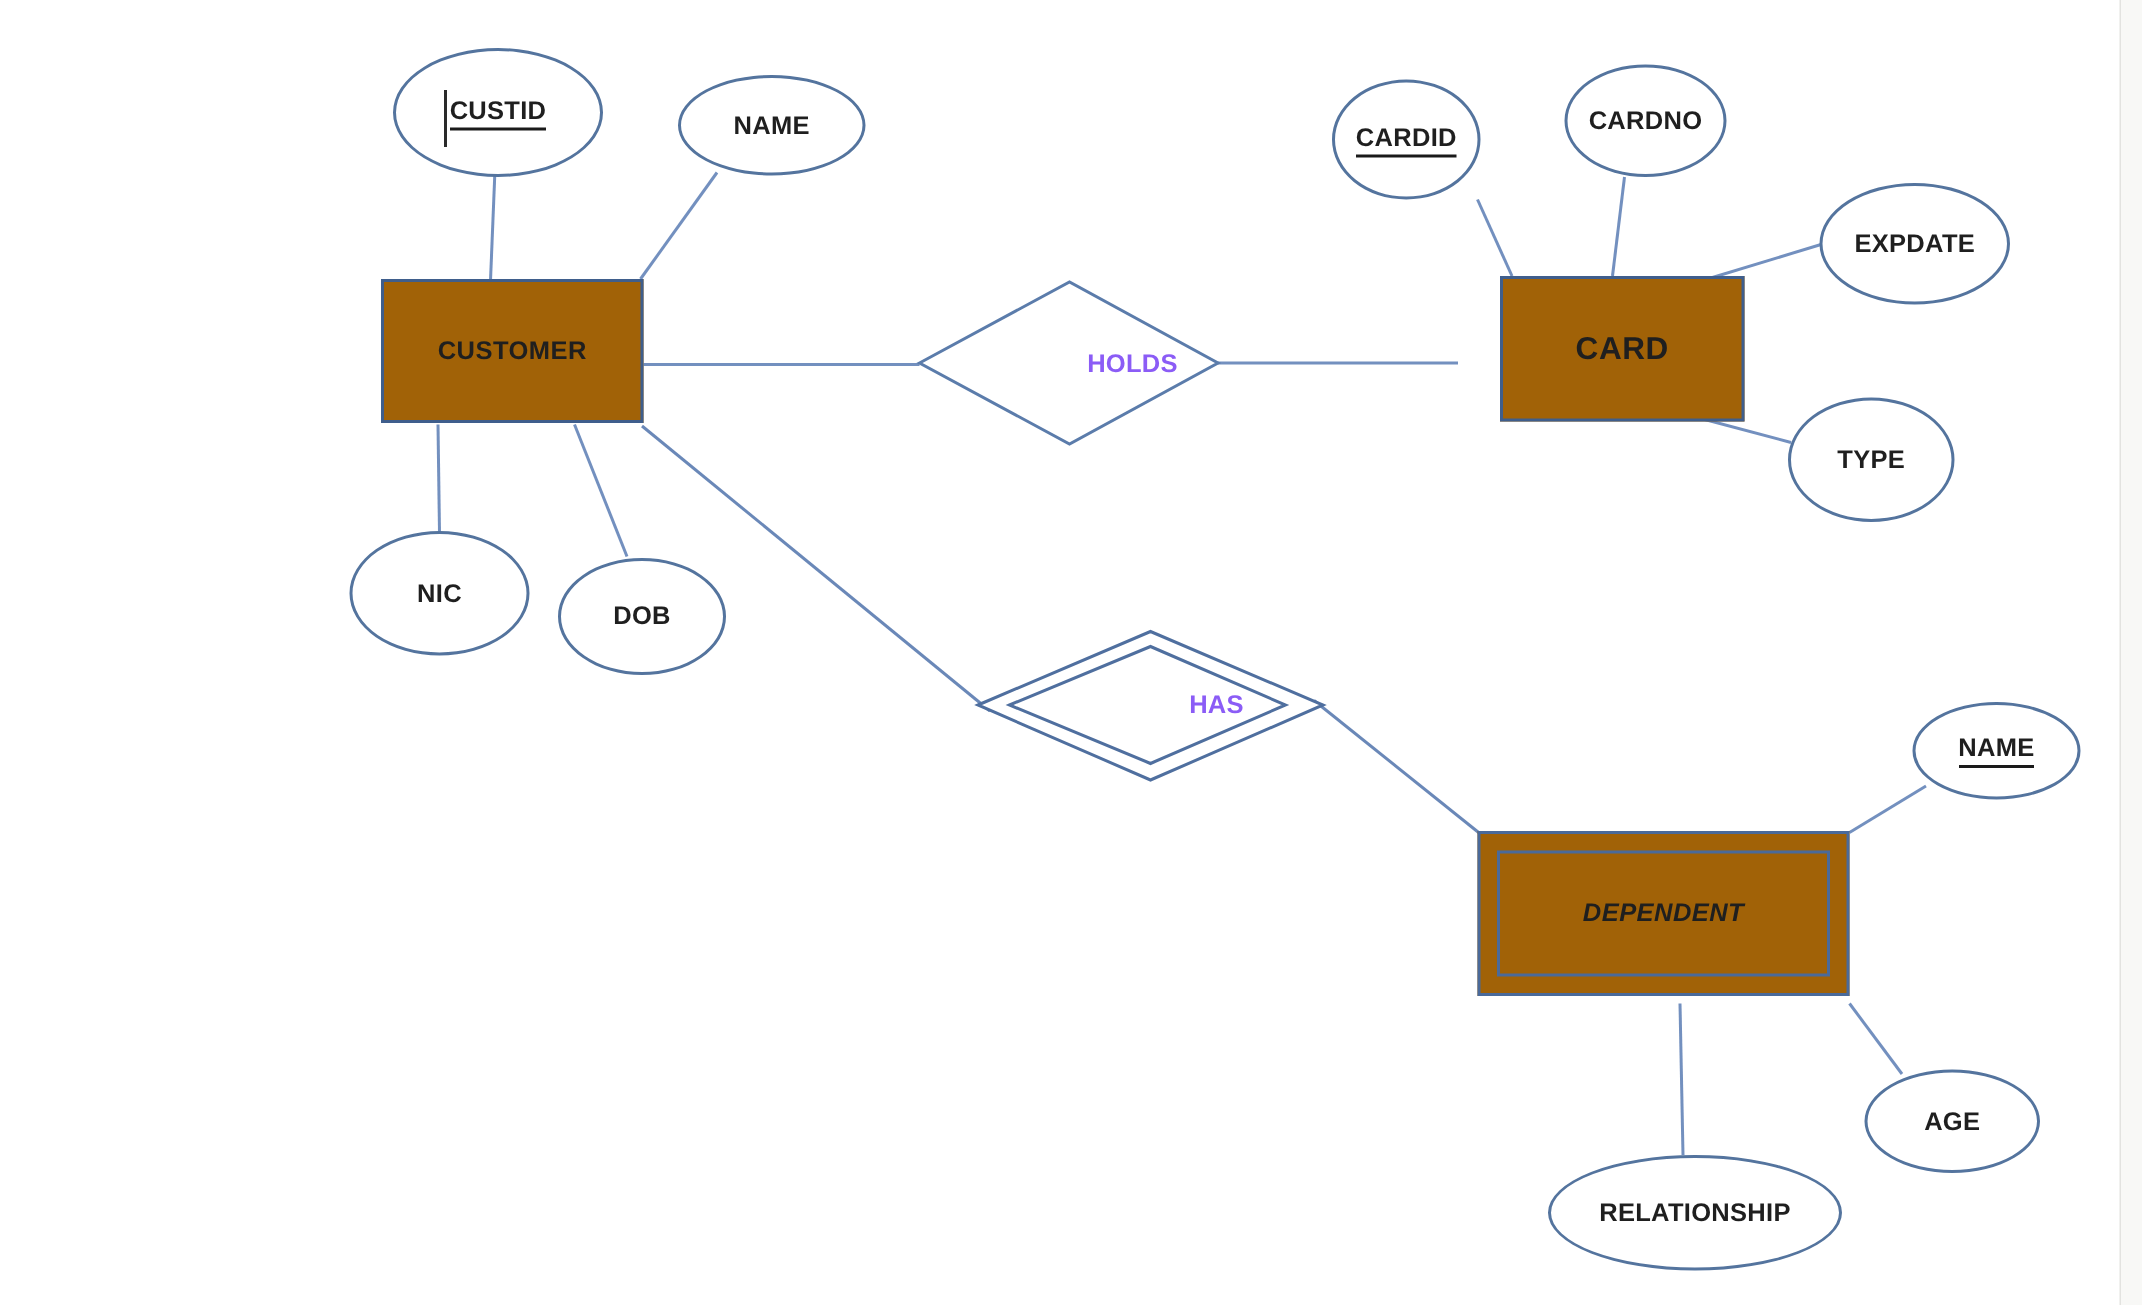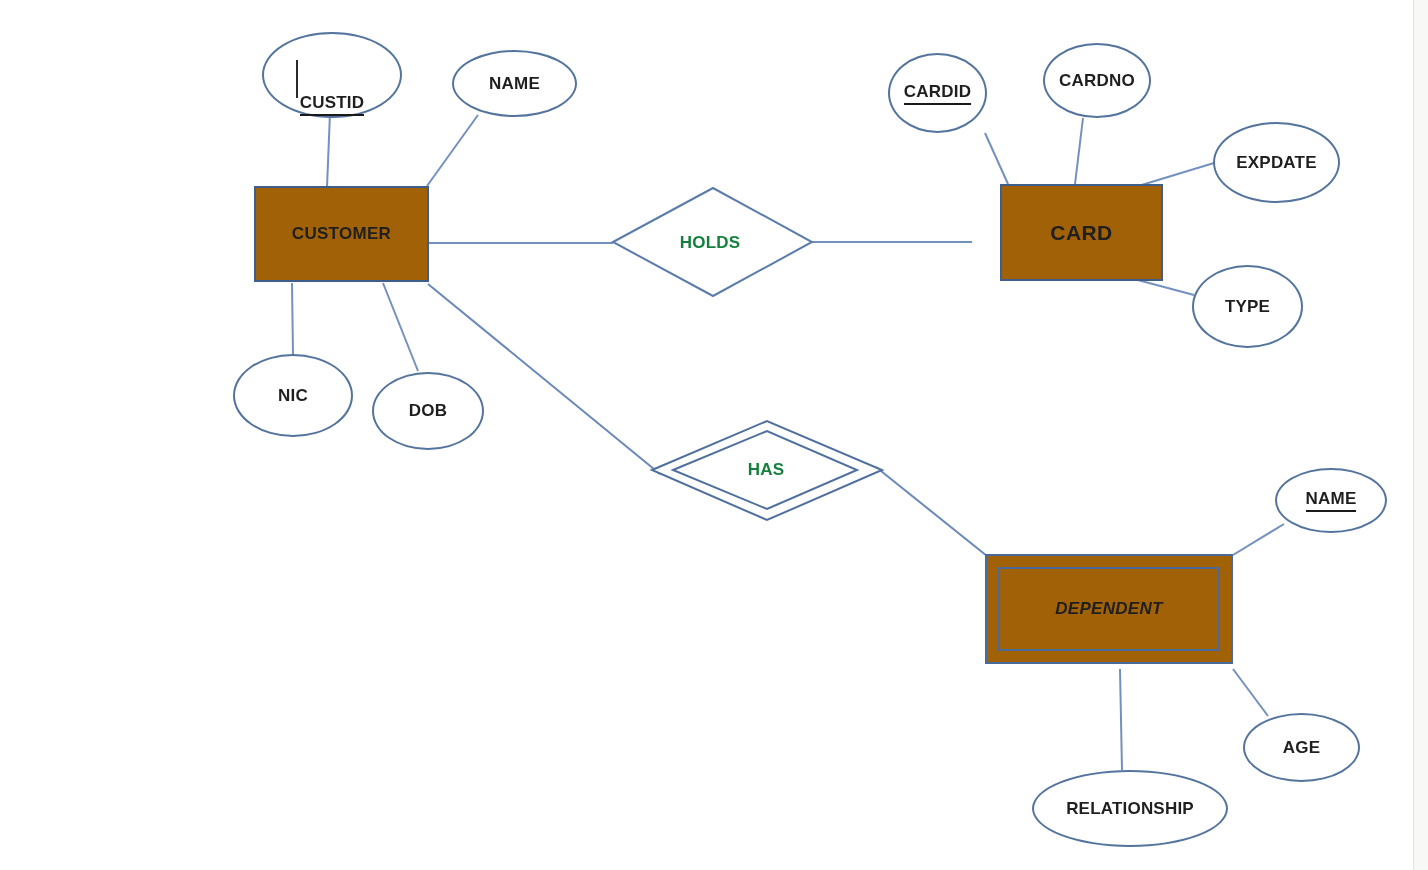--- a/index.html
+++ b/index.html
@@ -51,43 +51,44 @@
     justify-content: center;
     box-sizing: border-box;
     color: #1f1f1f;
     font-weight: bold;
     font-size: 17px;
     letter-spacing: 0.2px;
   }
   .rel-label {
     position: absolute;
     transform: translate(-50%, -50%);
-    color: #15803d;
+    color: #8b5cf6;
     font-weight: bold;
     font-size: 17px;
     letter-spacing: 0.2px;
     white-space: nowrap;
+    margin-left: 45px;
   }
   .key-underline {
     border-bottom: 2px solid #1a1a1a;
     padding-bottom: 1px;
   }
   #custid-caret {
     position: absolute;
     left: 296px;
     top: 60px;
     width: 2px;
     height: 38px;
     background: #2a2a2a;
   }
   #customer { left: 254px; top: 186px; width: 175px; height: 96px; font-size: 17px; letter-spacing: 0.3px; }
   #card     { left: 1000px; top: 184px; width: 163px; height: 97px; font-size: 21px; letter-spacing: 0.4px; }
   #dependent{ left: 985px; top: 554px; width: 248px; height: 110px; border-color: #4a6a9a; font-size: 17px; letter-spacing: 0.3px; font-style: italic; }
 
-  #attr-custid       { left: 262px;  top: 32px;  width: 140px; height: 86px; align-items: flex-end; }
+  #attr-custid       { left: 262px;  top: 32px;  width: 140px; height: 86px; }
   #attr-cust-name    { left: 452px;  top: 50px;  width: 125px; height: 67px; }
   #attr-cardid       { left: 888px;  top: 53px;  width: 99px;  height: 80px; }
   #attr-cardno       { left: 1043px; top: 43px;  width: 108px; height: 75px; }
   #attr-expdate      { left: 1213px; top: 122px; width: 127px; height: 81px; }
   #attr-type         { left: 1192px; top: 265px; width: 111px; height: 83px; }
   #attr-nic          { left: 233px;  top: 354px; width: 120px; height: 83px; text-align: right; }
   #attr-dob          { left: 372px;  top: 372px; width: 112px; height: 78px; }
   #attr-dep-name     { left: 1275px; top: 468px; width: 112px; height: 65px; }
   #attr-age          { left: 1243px; top: 713px; width: 117px; height: 69px; }
   #attr-relationship { left: 1032px; top: 770px; width: 196px; height: 77px; }

